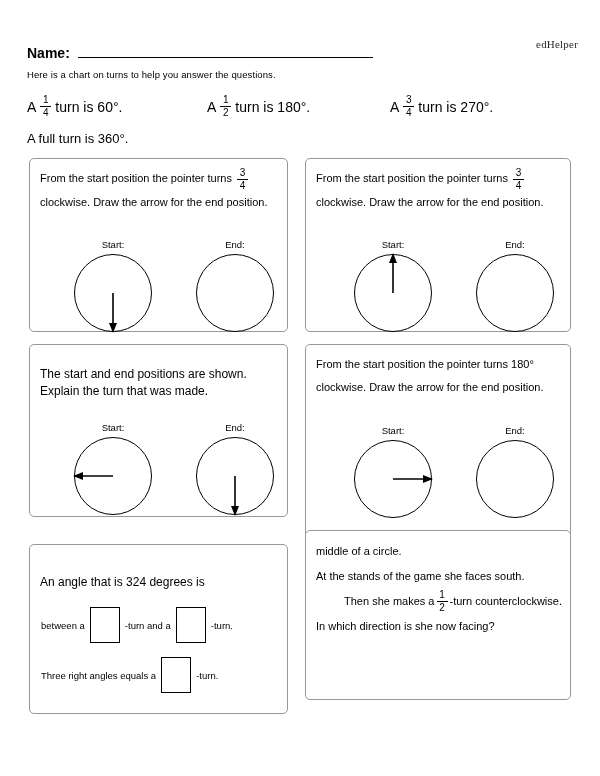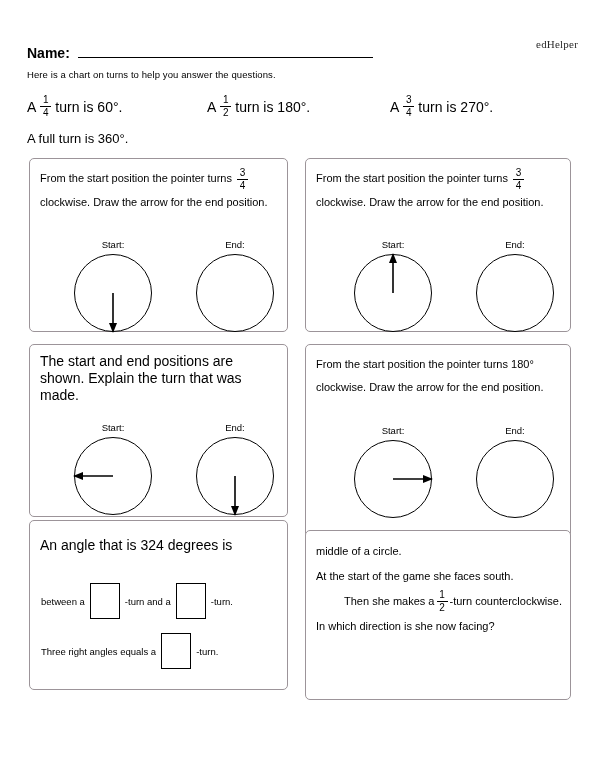--- a/index.html
+++ b/index.html
@@ -88,21 +88,21 @@
     background: #ffffff;
   }
   .q-text {
     position: absolute;
     left: 10px;
     right: 8px;
     top: 8px;
     font-size: 11px;
     line-height: 23px;
   }
-  .q-text.small { font-size: 14px; line-height: 17px; }
+  .q-text.small { font-size: 12px; line-height: 17px; margin-top: 13px; }
   .q-text .frac { margin: 0 2px; }
 
   
   .circle-pair { position: absolute; }
   .circ-unit { position: absolute; }
   .circ-label {
     position: absolute;
     top: 0;
     width: 78px;
     text-align: center;
@@ -272,42 +272,42 @@
         <polygon points="79,39 69,35 69,43" fill="#000"></polygon>
       </svg>
     </div>
     <div class="circ-unit" style="left:122px; top:0;">
       <div class="circ-label">End:</div>
       <div class="circ"></div>
     </div>
   </div>
 </div>
 
-<div class="qbox" id="q5" style="left:29px; top:520px; width:259px; height:170px;">
+<div class="qbox" id="q5" style="left:29px; top:544px; width:259px; height:170px;">
   <div class="q-text small" style="top:16px;">An angle that is 324 degrees is</div>
 
   <div class="ans-line" style="left:11px; top:62px;">
     <span>between a</span>
     <span class="ans-box"></span>
     <span>-turn and a</span>
     <span class="ans-box"></span>
     <span>-turn.</span>
   </div>
 
   <div class="ans-line" style="left:11px; top:112px;">
     <span>Three right angles equals a</span>
     <span class="ans-box"></span>
     <span>-turn.</span>
   </div>
 </div>
 
 <div class="qbox" id="q6" style="left:305px; top:530px; width:266px; height:170px;">
   <div class="q-text" style="line-height:25px;">
     <div>middle of a circle.</div>
-    <div>At the start of the game she faces south.</div>
+    <div>At the stands of the game she faces south.</div>
     <div style="display:flex; align-items:center; white-space:nowrap;justify-content:flex-end;">
       <span>Then she makes a</span>
       <span class="frac">
         <span class="num">1</span>
         <span class="bar"></span>
         <span class="den">2</span>
       </span>
       <span>-turn counterclockwise.</span>
     </div>
     <div>In which direction is she now facing?</div>

